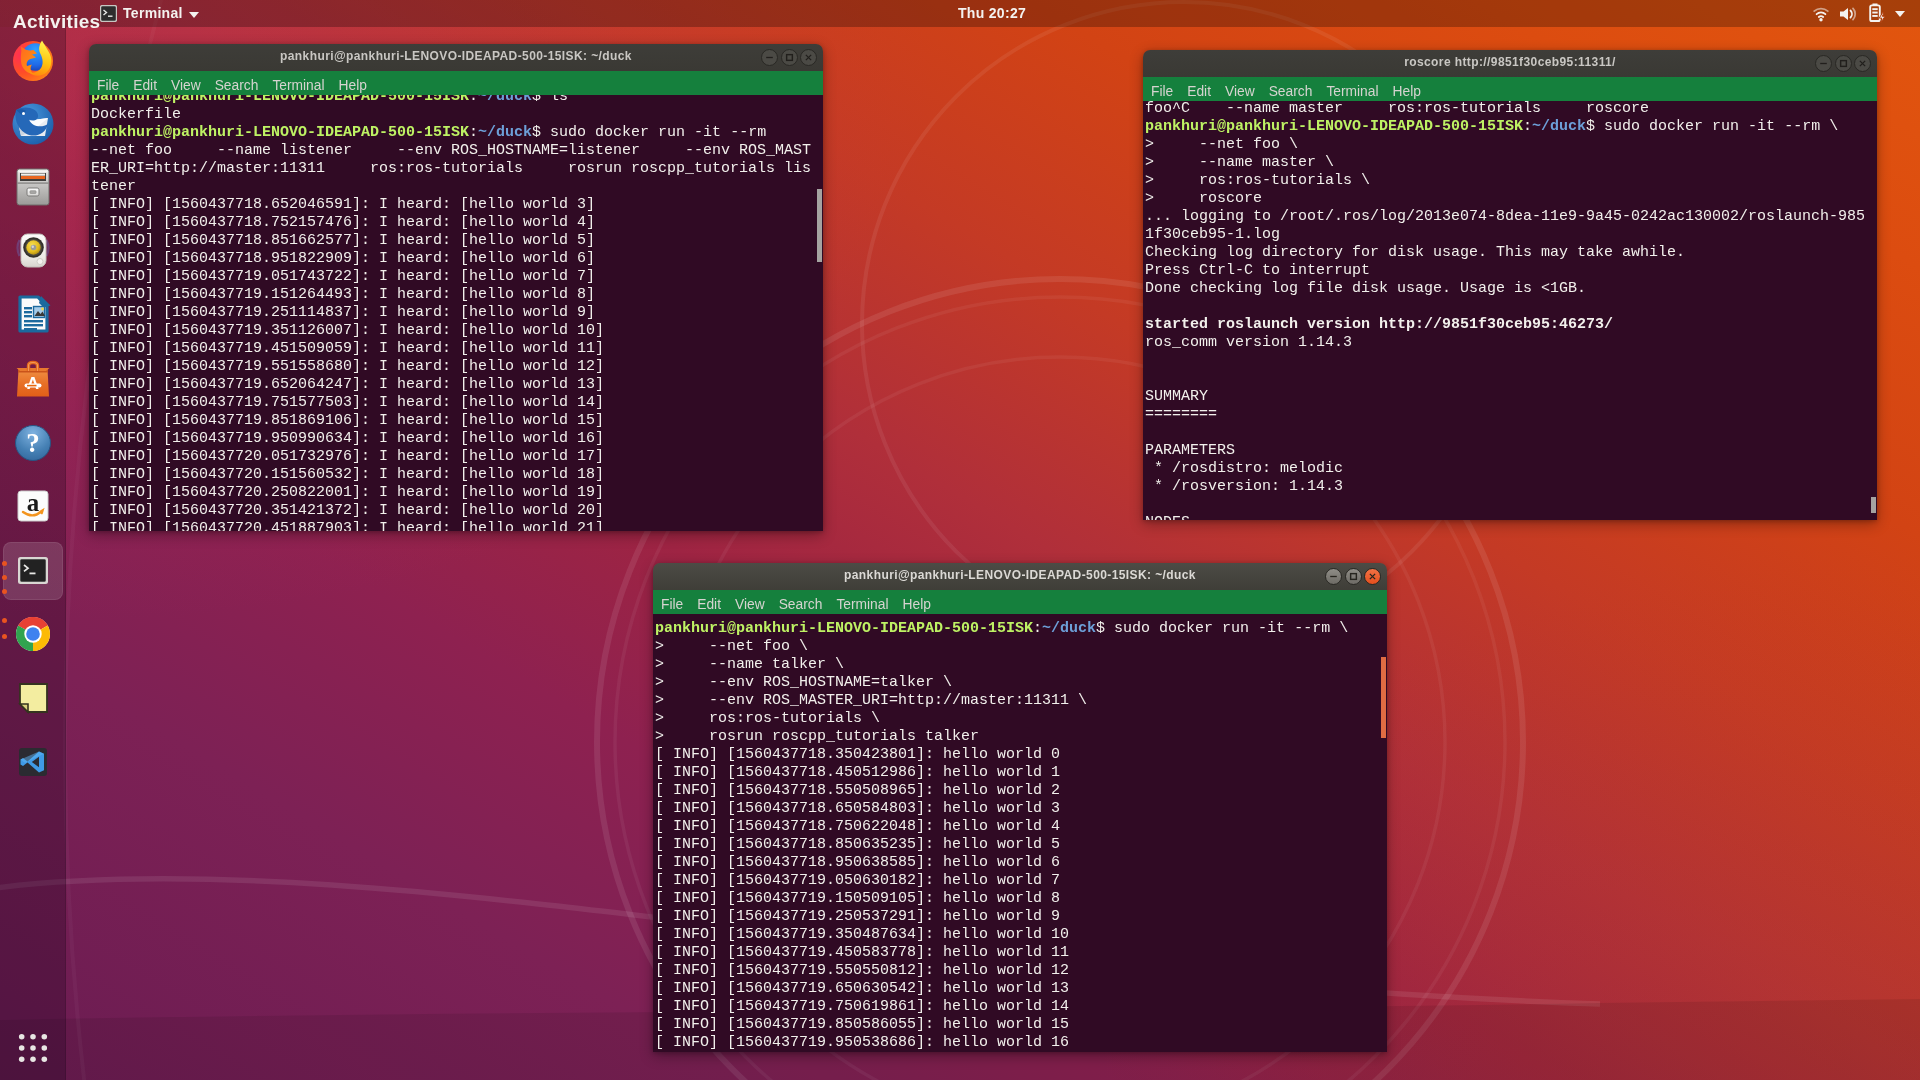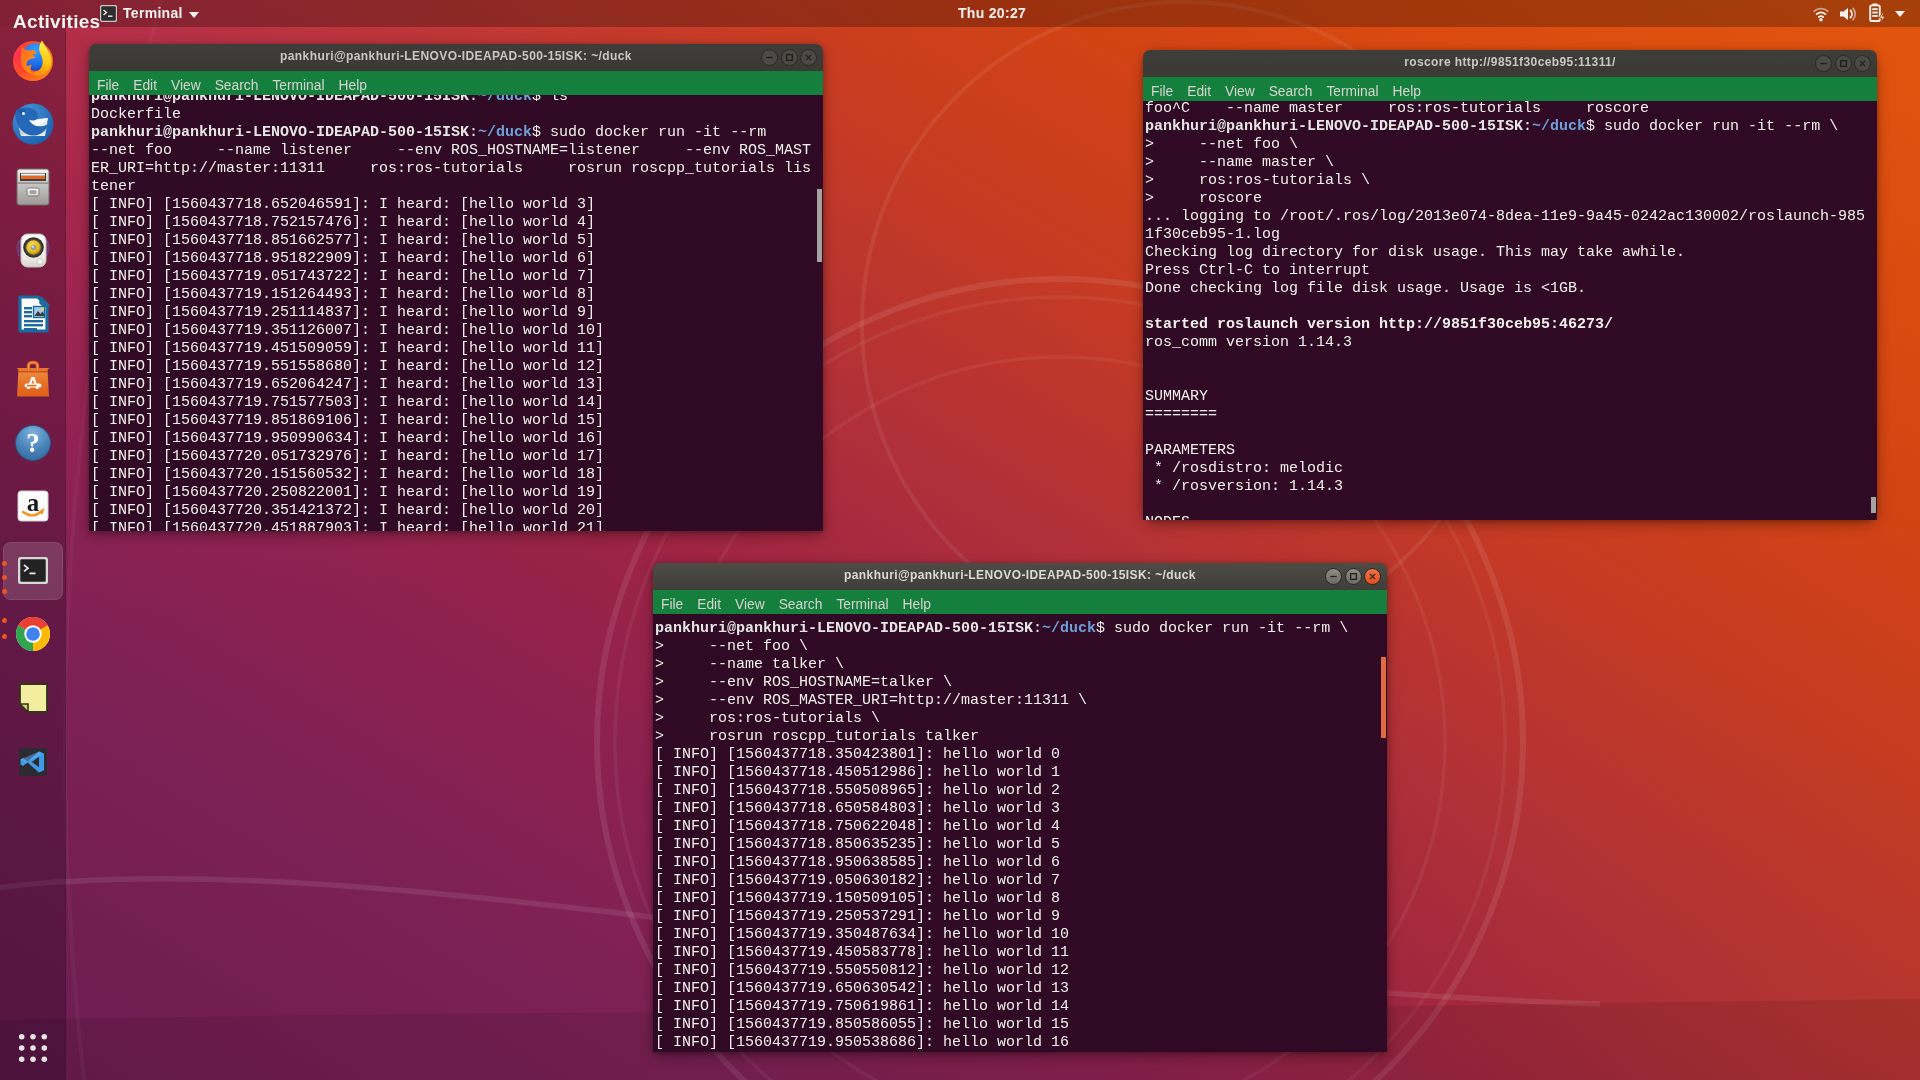--- a/index.html
+++ b/index.html
@@ -30,21 +30,21 @@
 .unfocused .wbtn{background:#4b4a45;}
 .focused .wbtn{background:linear-gradient(#8f8d87,#6d6b65);}
 .wbtn svg{width:11px;height:11px;stroke:#26251f;}
 .unfocused .wbtn svg{stroke:#211f1c;}
 .focused .wbtn.close{background:linear-gradient(#f27245,#e44f1d);}
 .menubar{position:absolute;left:0;top:27px;right:0;height:24px;background:#15803d;}
 .menubar span{position:relative;top:5px;display:inline-block;padding:0 7px;font-size:13.8px;color:#d6d4d0;}
 .menubar span:first-child{margin-left:1px;}
 .term{position:absolute;left:0;top:51px;right:0;bottom:0;background:#300a24;overflow:hidden;}
 .term pre{position:absolute;left:2px;font-family:"Liberation Mono",monospace;font-size:15px;line-height:18px;color:#f2f0ec;}
-.term .g{color:#e5e5e5;}
+.term .g{color:#bef264;}
 .term .b{color:#6d9fd8;}
 .thumb{position:absolute;right:1px;width:5px;}
 </style></head>
 <body>
 <svg id="deco" width="1920" height="1080" viewBox="0 0 1920 1080">
 <g fill="none" stroke="#ffffff">
 <circle cx="1060" cy="742" r="385" stroke-width="3.5" opacity="0.055"></circle>
 <circle cx="1060" cy="742" r="445" stroke-width="3.5" opacity="0.055"></circle>
 <circle cx="1060" cy="742" r="463" stroke-width="6" opacity="0.09"></circle>
 <circle cx="1184" cy="324" r="322" stroke-width="4" opacity="0.07"></circle>
@@ -94,21 +94,21 @@
 [ INFO] [1560437719.851869106]: I heard: [hello world 15]
 [ INFO] [1560437719.950990634]: I heard: [hello world 16]
 [ INFO] [1560437720.051732976]: I heard: [hello world 17]
 [ INFO] [1560437720.151560532]: I heard: [hello world 18]
 [ INFO] [1560437720.250822001]: I heard: [hello world 19]
 [ INFO] [1560437720.351421372]: I heard: [hello world 20]
 [ INFO] [1560437720.451887903]: I heard: [hello world 21]</pre>
       <div class="thumb" style="top:94px;height:73px;background:#a5a3a1;"></div>
     </div>
   </div>
-<div class="win unfocused" style="left:1143px;top:50px;width:734px;height:470px;border-radius:13px;">
+<div class="win unfocused" style="left:1143px;top:50px;width:734px;height:470px;">
     <div class="titlebar"><span class="title">roscore http://9851f30ceb95:11311/</span><div class="btns">
         <div class="wbtn">
           <svg viewBox="0 0 10 10">
             <path d="M2 5h6" stroke-width="1.2" fill="none"></path>
           </svg>
         </div>
         <div class="wbtn">
           <svg viewBox="0 0 10 10">
             <rect x="2.4" y="2.4" width="5.2" height="5.2" stroke-width="1.3" fill="none"></rect>
           </svg>

